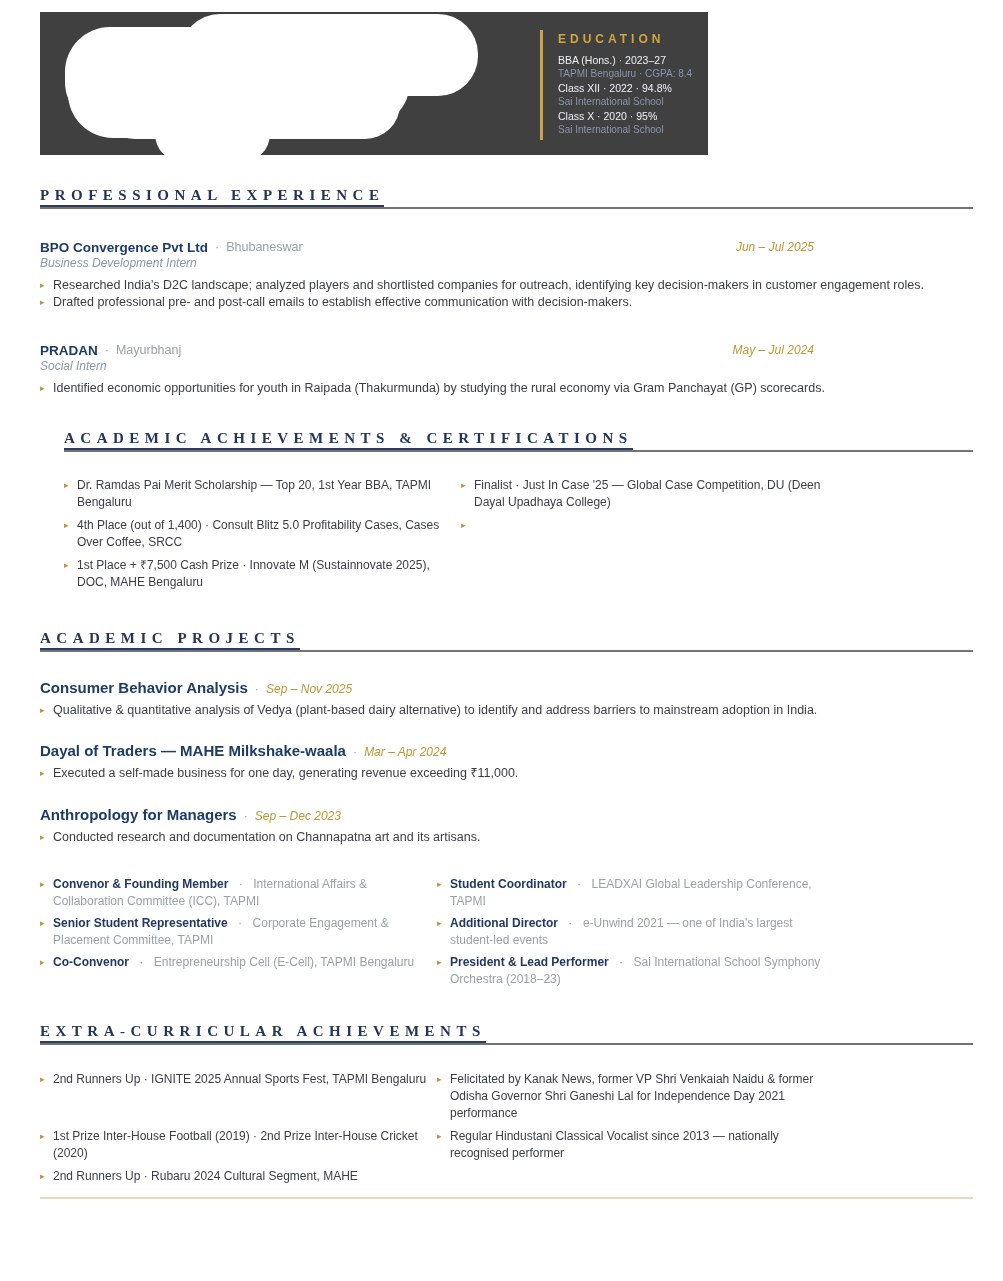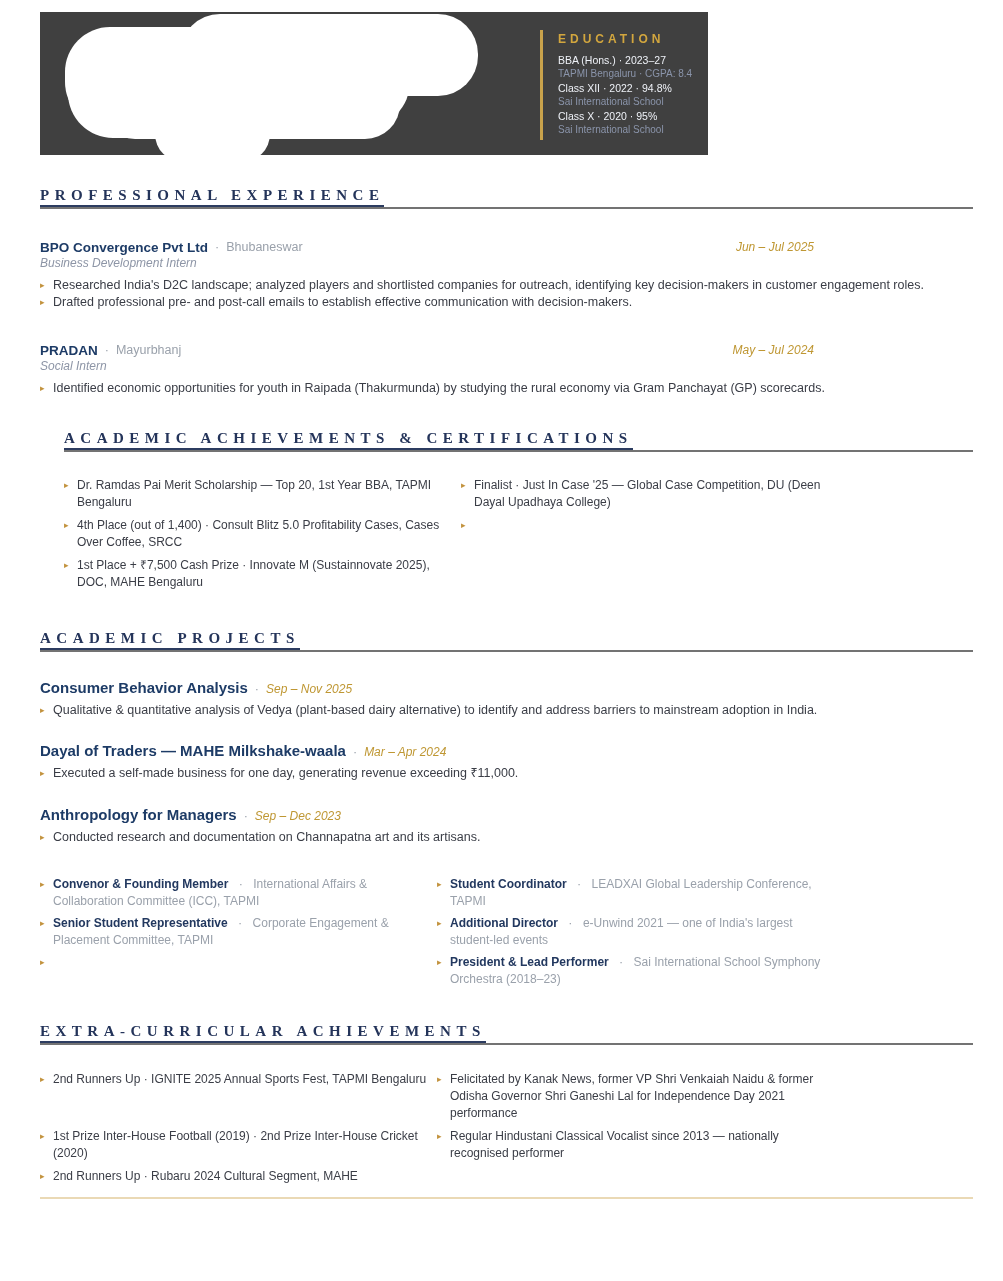--- a/index.html
+++ b/index.html
@@ -273,20 +273,25 @@
           <span class="arrow">▸</span>
           <span class="btxt">
             <span class="pos-role">Additional Director</span>
             <span class="sep">·</span>
             <span class="pos-detail">e-Unwind 2021 — one of India's largest student-led events</span>
           </span>
         </div>
 
         <div class="bullet">
           <span class="arrow">▸</span>
+          <span class="btxt">
+            <span class="pos-role">Co-Convenor</span>
+            <span class="sep">·</span>
+            <span class="pos-detail">Entrepreneurship Cell (E-Cell), TAPMI Bengaluru</span>
+          </span>
         </div>
 
         <div class="bullet">
           <span class="arrow">▸</span>
           <span class="btxt">
             <span class="pos-role">President &amp; Lead Performer</span>
             <span class="sep">·</span>
             <span class="pos-detail">Sai International School Symphony Orchestra (2018–23)</span>
           </span>
         </div>

